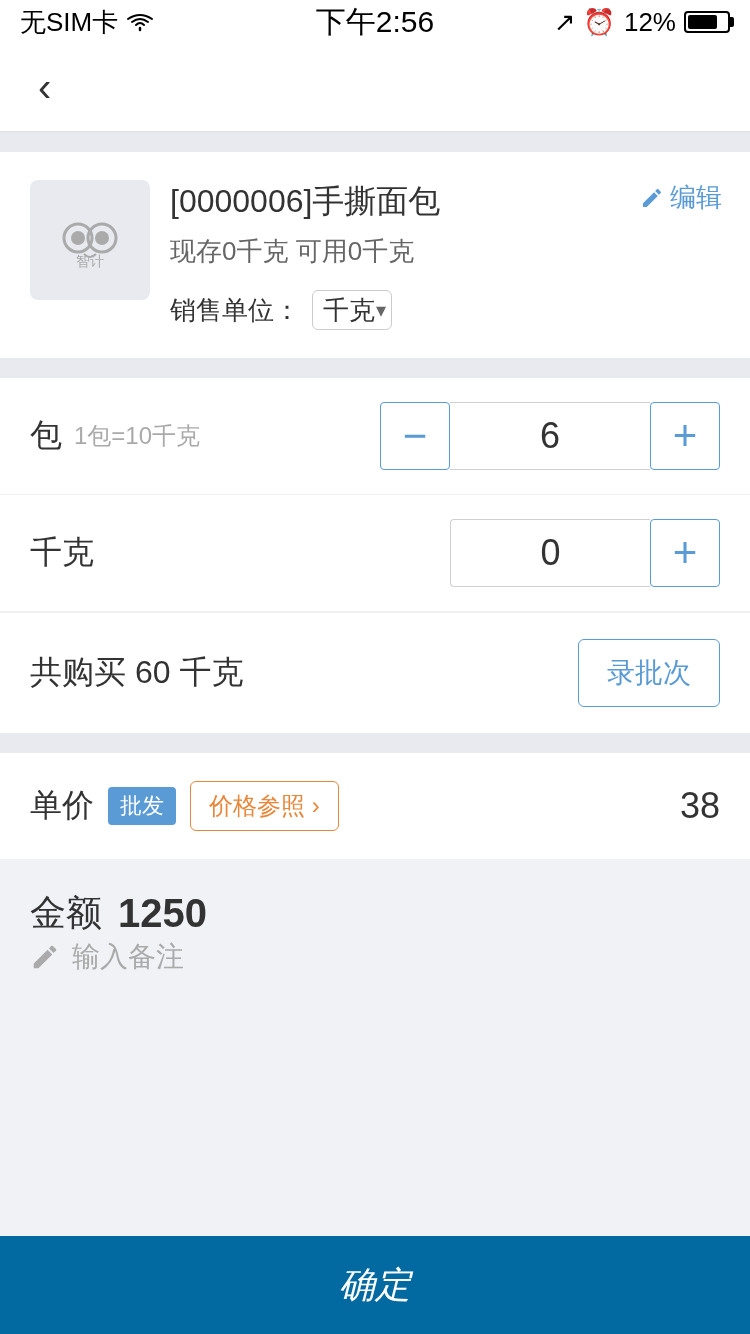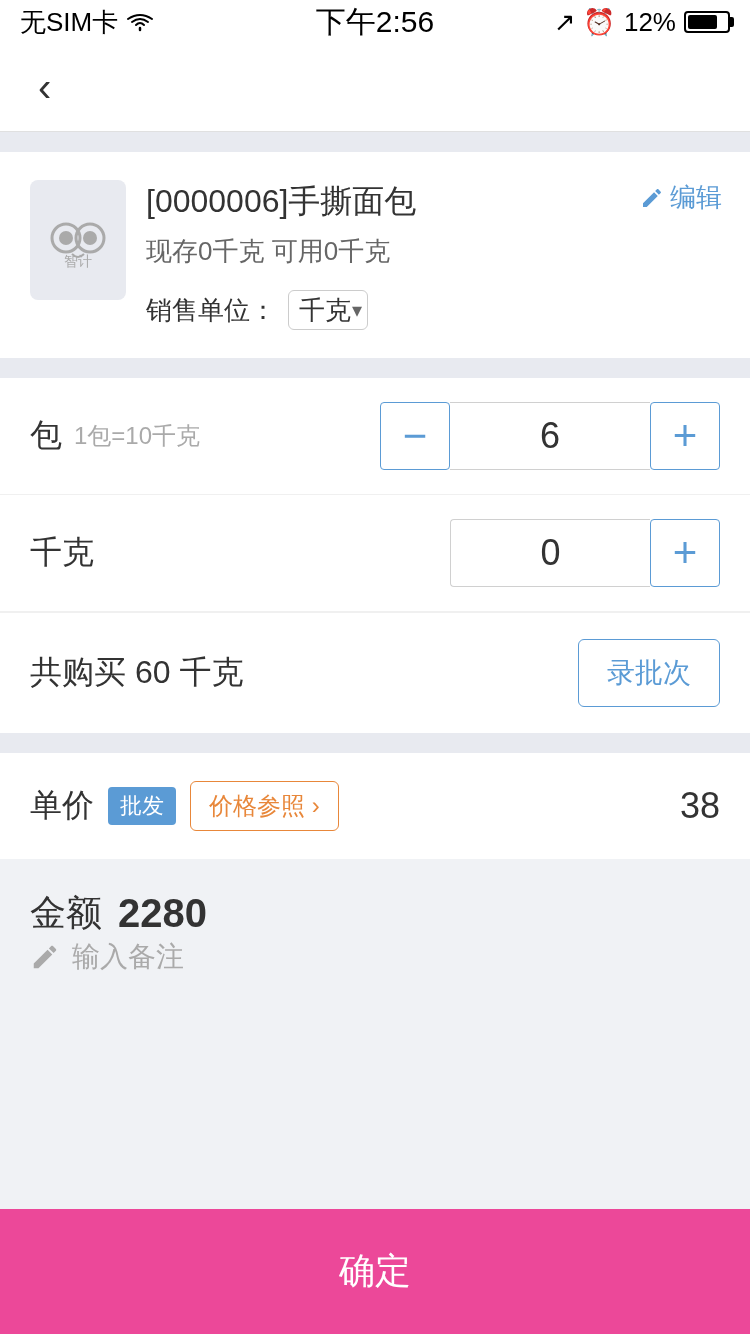--- a/index.html
+++ b/index.html
@@ -107,21 +107,21 @@
     
     .product-card {
       background: #fff;
       padding: 28px 30px;
       display: flex;
       align-items: flex-start;
       gap: 20px;
       position: relative;
     }
     .product-image {
-      width: 96px;
+      width: 120px;
       height: 120px;
       background: #e8eaf0;
       border-radius: 8px;
       display: flex;
       align-items: center;
       justify-content: center;
       flex-shrink: 0;
     }
     .product-info {
       flex: 1;
@@ -332,26 +332,27 @@
     .main-content {
       min-height: 700px;
       background: #f0f2f5;
     }
 
     
     .confirm-bar {
       position: fixed;
       bottom: 0;
       width: 750px;
-      height: 125px;
-      background: #ec4899;
+      height: 98px;
+      background: #0369a1;
       display: flex;
       align-items: center;
       justify-content: center;
       cursor: pointer;
+      font-style: italic;
     }
     .confirm-text {
       font-size: 36px;
       color: #fff;
       font-weight: 500;
     }
   </style>
 </head>
 <body>
 
@@ -454,21 +455,21 @@
     <span class="price-label">单价</span>
     <span class="price-badge">批发</span>
     <button class="price-ref-btn">价格参照 ›</button>
   </div>
   <span class="price-value">38</span>
 </div>
 
 <div class="amount-section">
   <div class="amount-row">
     <span>金额</span>
-    <span class="amount-value">2280</span>
+    <span class="amount-value">1250</span>
   </div>
   <div class="remark-row">
     <svg width="30" height="30" viewBox="0 0 24 24">
       <path d="M3 17.25V21h3.75L17.81 9.94l-3.75-3.75L3 17.25zM20.71 7.04c.39-.39.39-1.02 0-1.41l-2.34-2.34c-.39-.39-1.02-.39-1.41 0l-1.83 1.83 3.75 3.75 1.83-1.83z" fill="#aaa"></path>
     </svg>
     <span style="color:#aaa;font-size:28px;">输入备注</span>
   </div>
 </div>
 
 <div class="main-content"></div>

